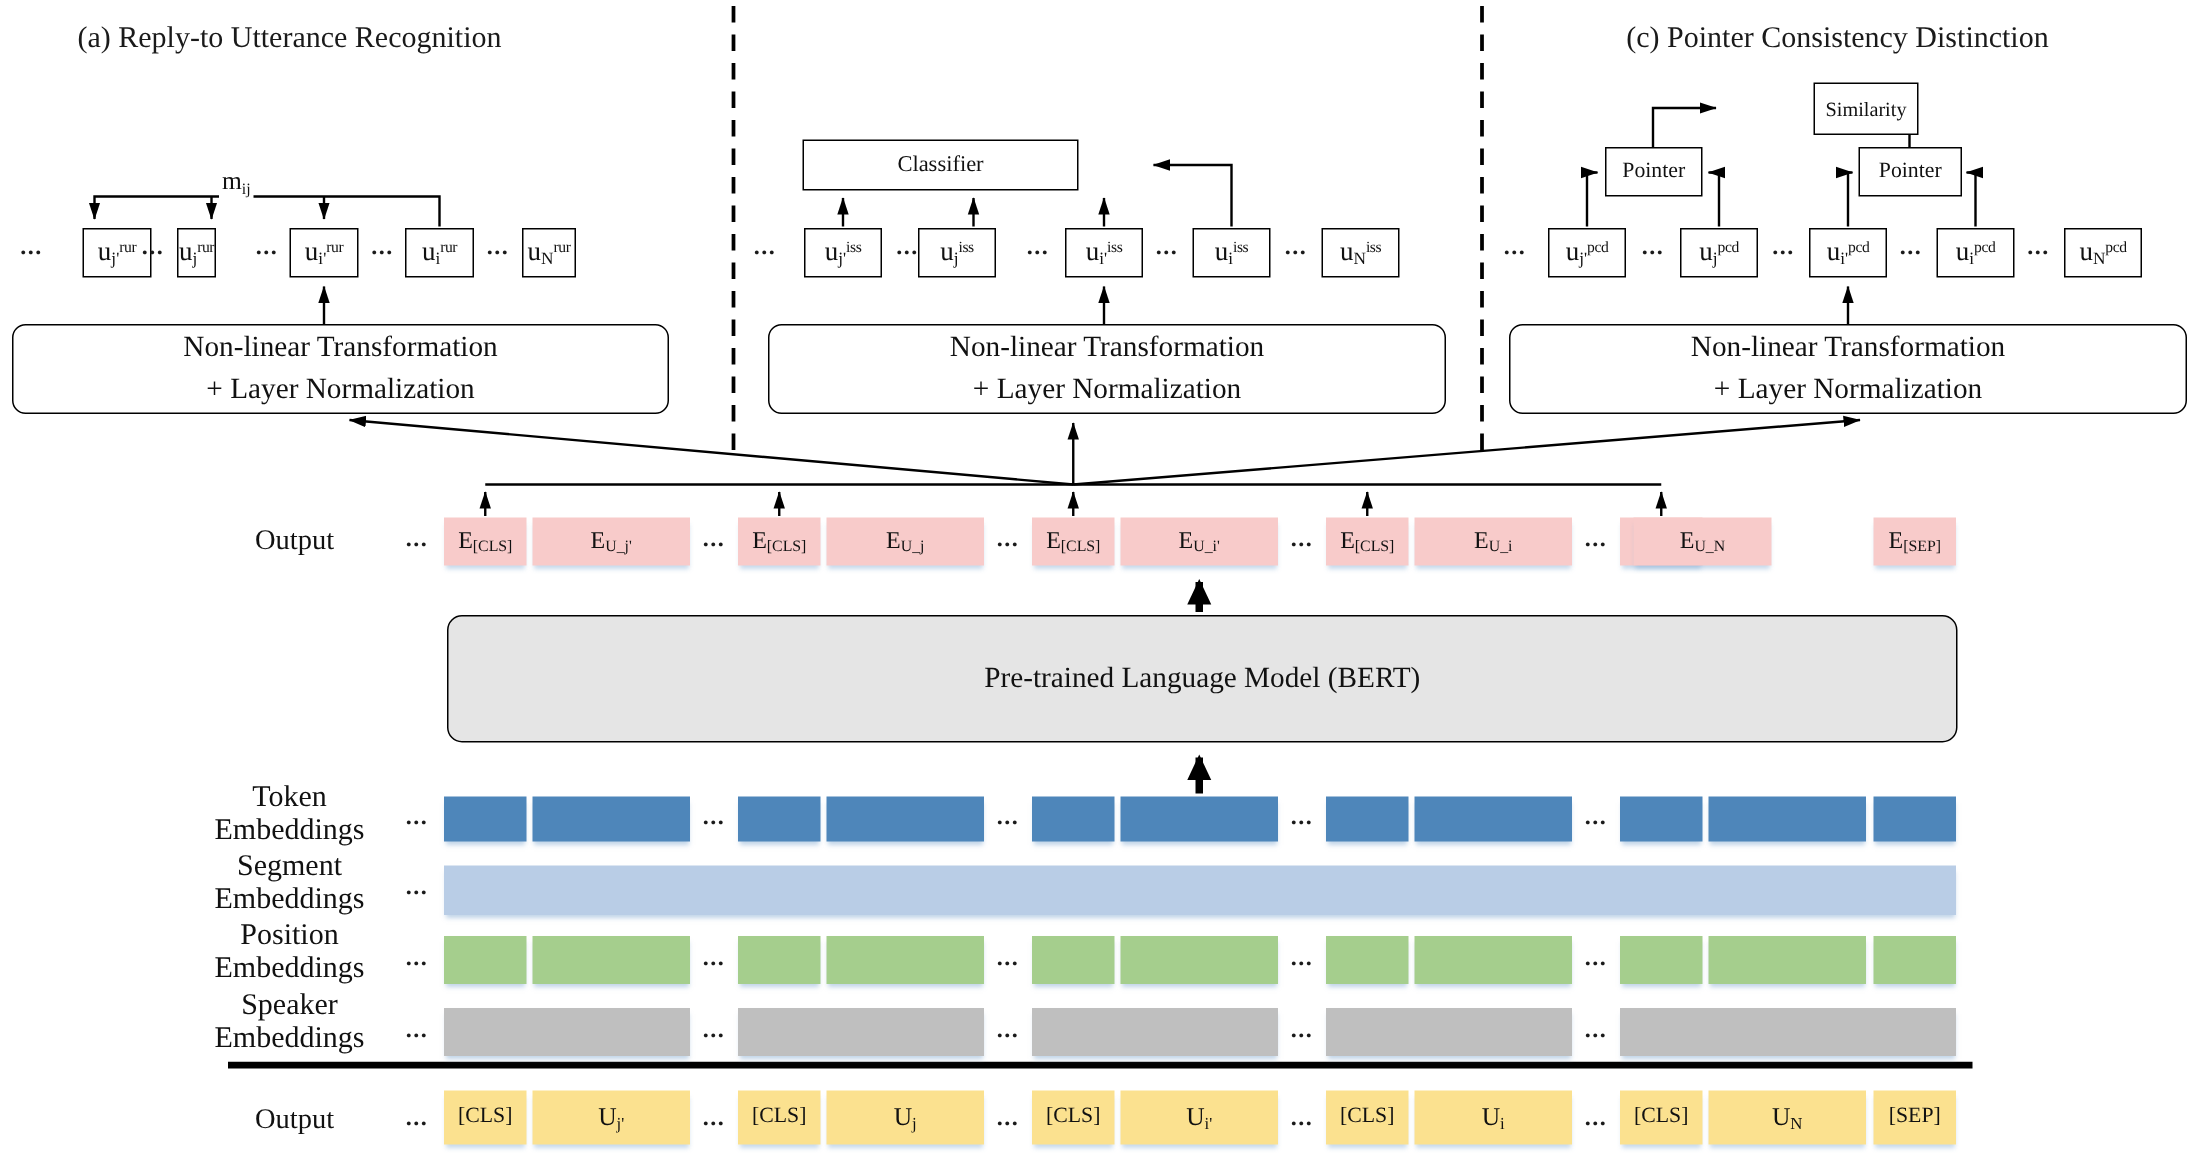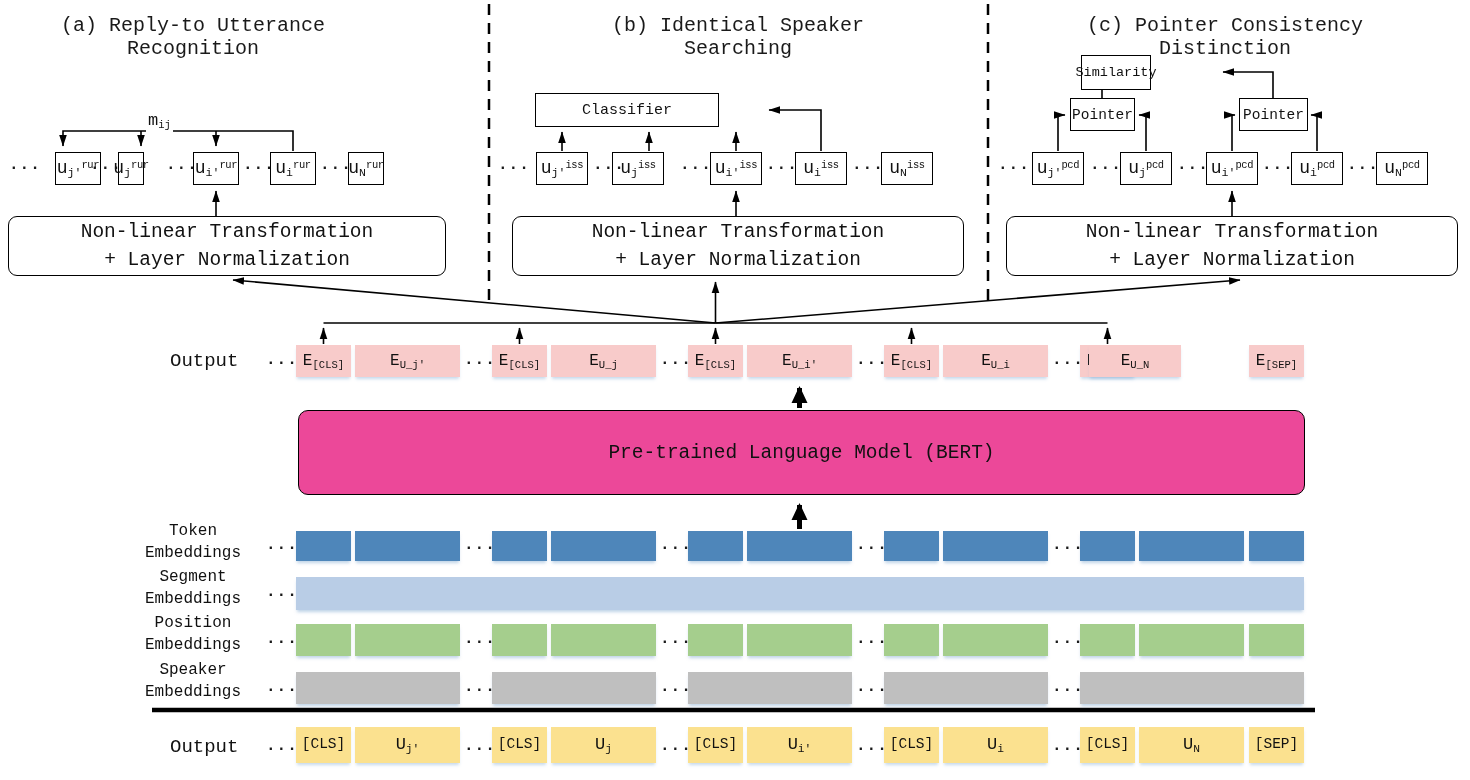--- a/index.html
+++ b/index.html
@@ -1,40 +1,40 @@
 <!DOCTYPE html>
 <html style="--output_box: #f8cbca; --input_box: #fbe18f; --token_bar: #4e86ba; --segment_bar: #b9cde6; --position_bar: #a5ce8d; --speaker_bar: #bfbfbf;"><head>
 <meta charset="utf-8">
 <style>
   html,body{margin:0;padding:0;background:#fff;}
   #stage{position:relative;width:1470px;height:780px;background:#fff;overflow:hidden;
-         font-family:Liberation Mono, monospace;color:#111;}
+         font-family:Liberation Serif, serif;color:#111;}
   #arrows{position:absolute;left:0;top:0;z-index:1;}
   #stage > div{z-index:2;}
   .title{position:absolute;text-align:center;font-size:20px;color:#1a1a1a;}
   .ubox{position:absolute;top:152px;height:33px;border:1.6px solid #000;background:#fff;
         display:flex;align-items:center;justify-content:center;font-size:18px;box-sizing:border-box;}
   .ubox sub{font-size:0.64em;vertical-align:-0.28em;}
   .ubox sup{font-size:0.58em;vertical-align:0.5em;letter-spacing:-0.3px;}
   .dots{position:absolute;width:24px;text-align:center;font-weight:700;font-size:16px;
         letter-spacing:1px;color:#1a1a1a;line-height:1;}
   .mlabel{position:absolute;background:#fff;padding:0 2px;font-size:17px;line-height:1.1;}
   .mlabel sub{font-size:0.62em;vertical-align:-0.3em;}
   .sbox{position:absolute;border:1.6px solid #000;background:#fff;box-sizing:border-box;
         display:flex;align-items:center;justify-content:center;}
   .nlbox{position:absolute;border:1.7px solid #000;border-radius:9px;background:#fff;box-sizing:border-box;
          display:flex;flex-direction:column;align-items:center;justify-content:center;
          font-size:19.5px;line-height:1.45;text-align:center;}
-  .bertbox{position:absolute;border:1.7px solid #000;border-radius:10px;background:#ec4899;box-sizing:border-box;
+  .bertbox{position:absolute;border:1.7px solid #000;border-radius:10px;background:#e5e5e5;box-sizing:border-box;
          display:flex;align-items:center;justify-content:center;font-size:19.5px;}
   .ebox{position:absolute;top:345px;height:32px;background:var(--output_box,#f8cbca);
         display:flex;align-items:center;justify-content:center;font-size:16px;
         box-shadow:0 3px 3px -1px rgba(130,170,210,0.45);}
   .ebox sub{font-size:0.66em;vertical-align:-0.25em;}
-  .rowlabel{position:absolute;width:150px;left:118px;text-align:center;font-size:16px;line-height:22px;}
+  .rowlabel{position:absolute;width:150px;left:118px;text-align:center;font-size:20px;line-height:22px;}
   .bar{position:absolute;box-shadow:0 3px 3px -1px rgba(130,170,210,0.5);}
   .bar.token{background:var(--token_bar,#4e86ba);}
   .bar.segment{background:var(--segment_bar,#b9cde6);}
   .bar.position{background:var(--position_bar,#a5ce8d);}
   .bar.speaker{background:var(--speaker_bar,#bfbfbf);}
   .inbox{position:absolute;top:727px;height:36px;background:var(--input_box,#fbe18f);
         display:flex;align-items:center;justify-content:center;font-size:17px;
         box-shadow:0 3px 3px -1px rgba(130,170,210,0.45);}
   .inbox.sm{font-size:14.5px;}
   .inbox sub{font-size:0.66em;vertical-align:-0.25em;}
@@ -89,21 +89,20 @@
       <path d="M799.5,529 L799.5,505" stroke-width="5" marker-end="url(#ahb)"></path>
 
       <path d="M489,4 L489,308" stroke-width="2.5" stroke-dasharray="11,8"></path>
       <path d="M988,4 L988,308" stroke-width="2.5" stroke-dasharray="11,8"></path>
 
       <path d="M152,710 L1315,710" stroke-width="4.5"></path>
     </g>
   </svg>
 
   <div class="title" style="left:28px;top:14px;width:330px">(a) Reply-to Utterance Recognition</div>
-  <div class="title" style="left:573px;top:14px;width:330px">(b) Identical Speaker Searching</div>
   <div class="title" style="left:1058px;top:14px;width:334px">(c) Pointer Consistency Distinction</div>
 
   <div class="mlabel" style="left:146px;top:112px"><span>m</span><sub>ij</sub></div>
 
   <div class="ubox" style="left:55px;width:46px">
       <span class="lbl"><span>u</span><sub>j'</sub><sup>rur</sup></span>
     </div>
   <div class="ubox" style="left:118px;width:26px">
       <span class="lbl"><span>u</span><sub>j</sub><sup>rur</sup></span>
     </div>
@@ -159,21 +158,21 @@
   <div class="dots" style="left:680px;top:157px">...</div>
   <div class="dots" style="left:766px;top:157px">...</div>
   <div class="dots" style="left:852px;top:157px">...</div>
   <div class="dots" style="left:998px;top:157px">...</div>
   <div class="dots" style="left:1090px;top:157px">...</div>
   <div class="dots" style="left:1177px;top:157px">...</div>
   <div class="dots" style="left:1262px;top:157px">...</div>
   <div class="dots" style="left:1347px;top:157px">...</div>
 
   <div class="sbox" style="left:535px;top:93px;width:184px;height:34px;font-size:15px">Classifier</div>
-  <div class="sbox" style="left:1081px;top:55px;width:70px;height:35px;font-size:13.5px">Similarity</div>
+  <div class="sbox" style="left:1209px;top:55px;width:70px;height:35px;font-size:13.5px">Similarity</div>
   <div class="sbox" style="left:1070px;top:98px;width:65px;height:33px;font-size:14.5px">Pointer</div>
   <div class="sbox" style="left:1239px;top:98px;width:69px;height:33px;font-size:14.5px">Pointer</div>
 
   <div class="nlbox" style="left:8px;top:216px;width:438px;height:60px">
       <span>Non-linear Transformation</span>
       <span>+ Layer Normalization</span>
     </div>
   <div class="nlbox" style="left:512px;top:216px;width:452px;height:60px">
       <span>Non-linear Transformation</span>
       <span>+ Layer Normalization</span>

